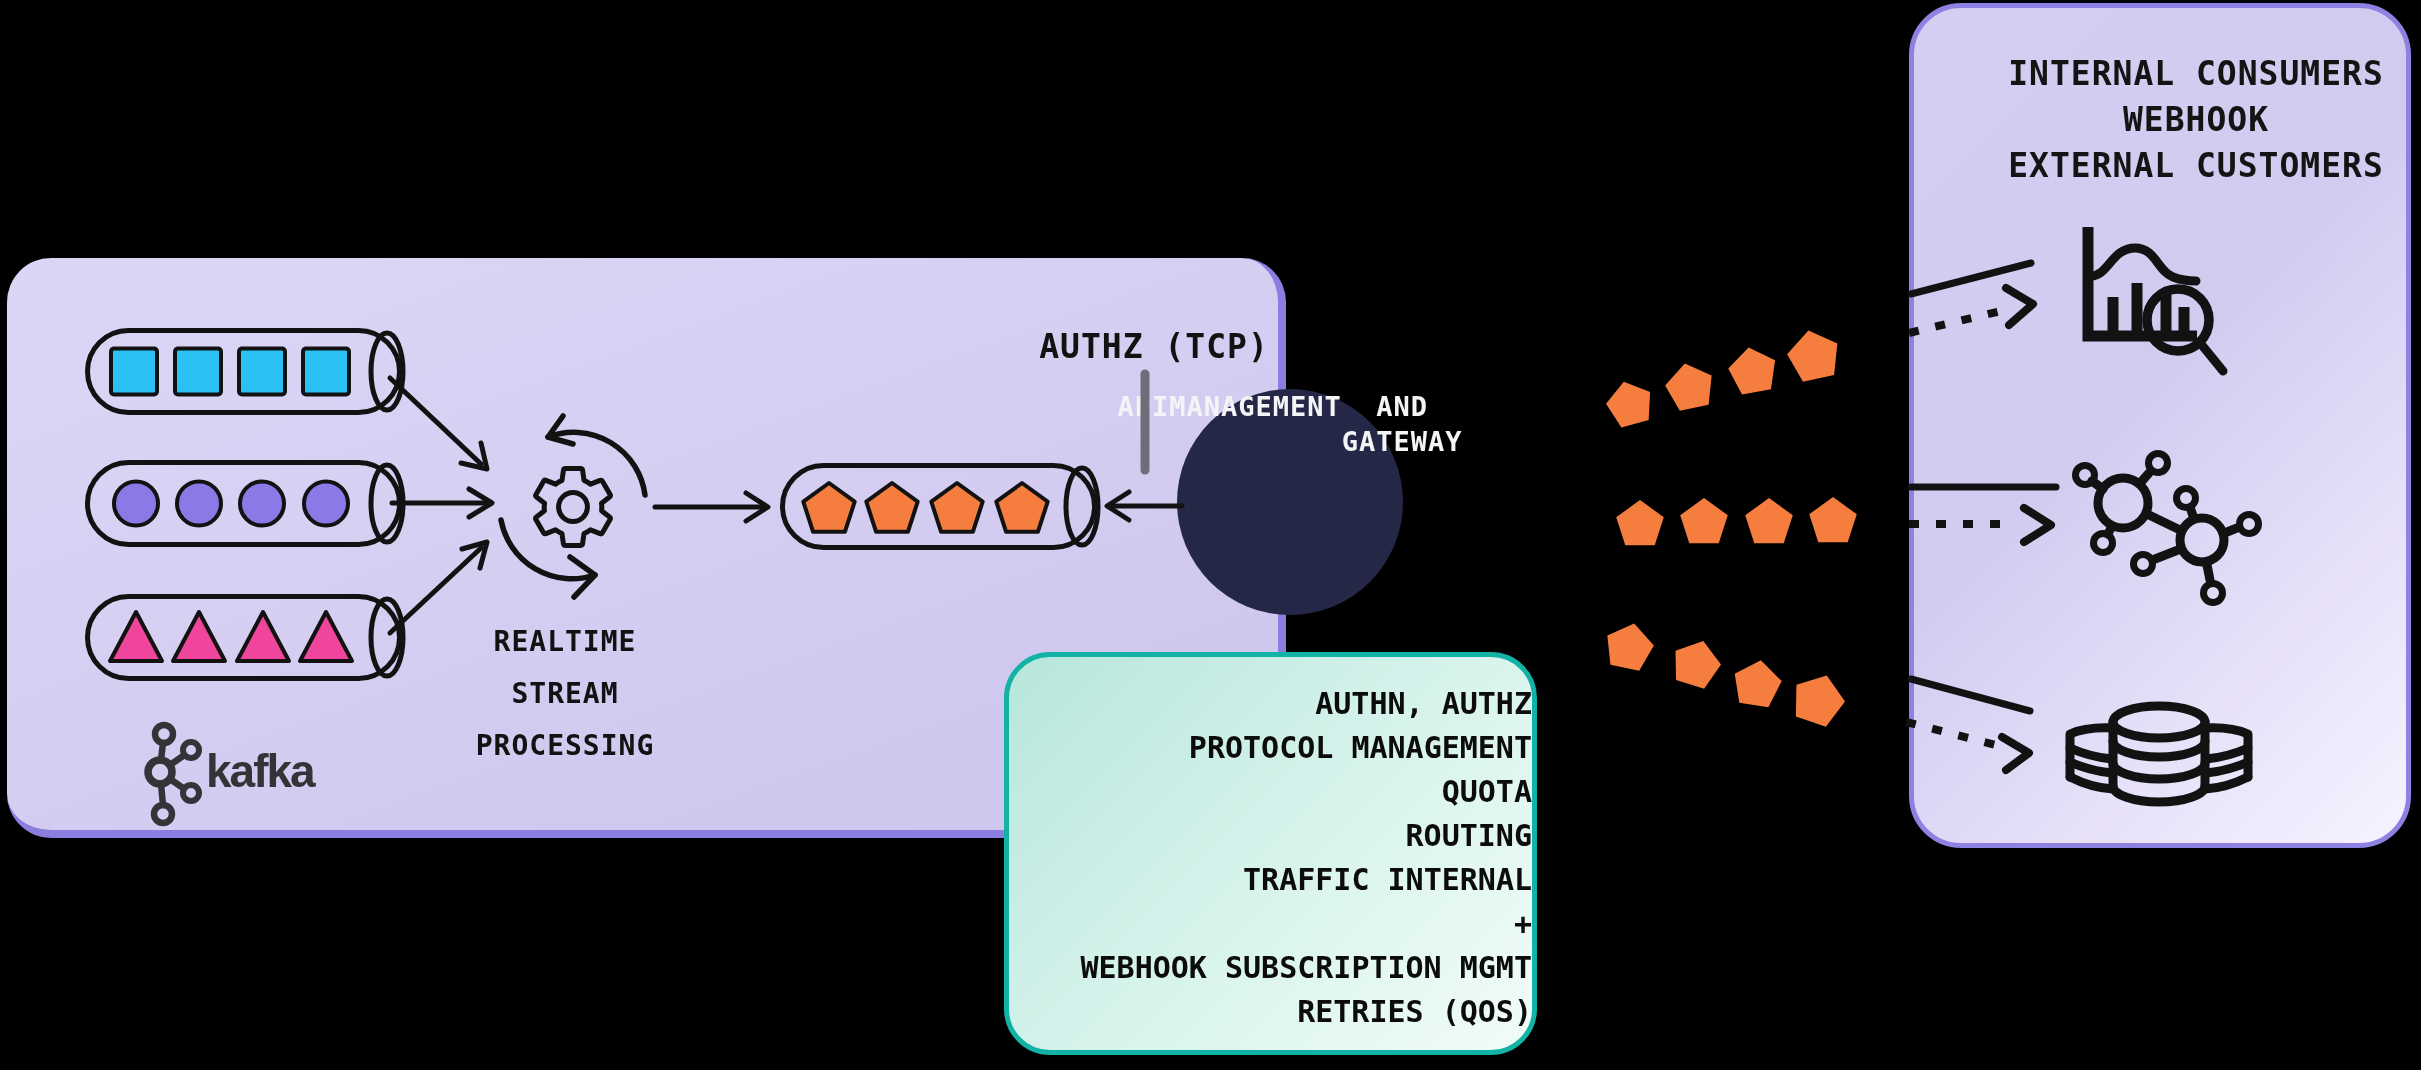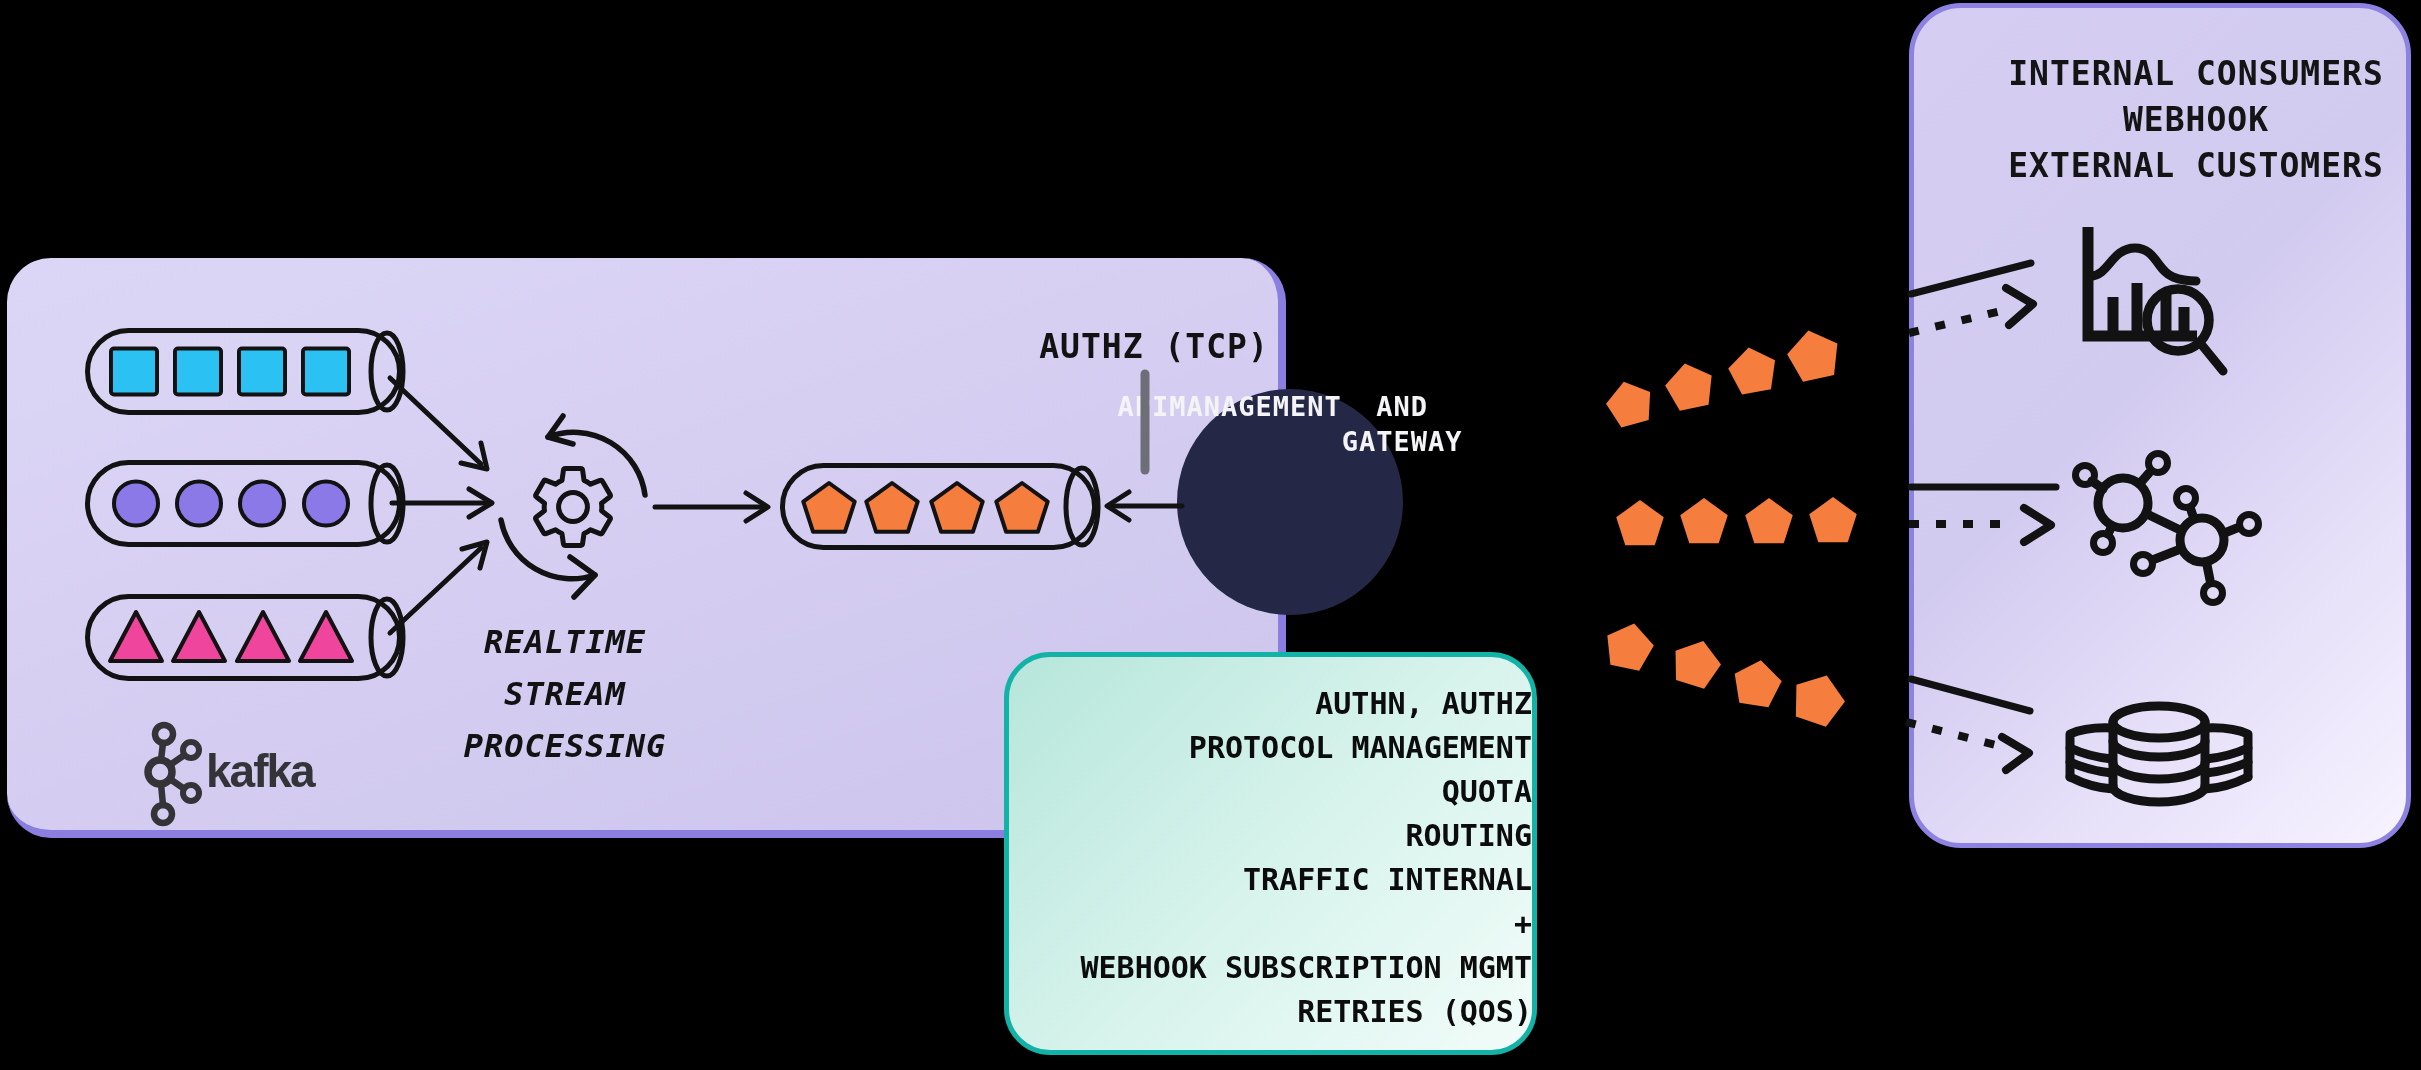--- a/index.html
+++ b/index.html
@@ -21,21 +21,21 @@
   .teal-panel{left:1004px;top:652px;width:533px;height:403px;border-radius:46px;
     background:linear-gradient(135deg,#b7e6db 0%,#d9f4ed 55%,#f2fcf9 100%);
     border:5px solid var(--teal);display:flex;flex-direction:column;justify-content:center;
     padding-top:8px;}
   .api-circle{left:1177px;top:389px;width:226px;height:226px;border-radius:50%;
     background:var(--navy);display:flex;flex-direction:row;justify-content:center;
     text-align:center;color:var(--whiteText);font-weight:bold;font-size:27px;
     line-height:35px;letter-spacing:1px;}
   .overlay{position:absolute;left:0;top:0;}
   .lbl{position:absolute;font-weight:bold;color:var(--ink);text-align:center;}
-  .realtime{left:389px;top:616px;width:352px;font-size:32px;line-height:52px;letter-spacing:1px;font-style:italic;}
+  .realtime{left:389px;top:616px;width:352px;font-size:28px;line-height:52px;letter-spacing:1px;}
   .kafka-tcp{left:1004px;top:327px;width:300px;font-size:33px;letter-spacing:1px;}
   .consumers-title{left:1909px;top:51px;width:502px;font-size:33px;line-height:46px;letter-spacing:1px;color:#141414;padding-left:36px;}
   .fn-line{display:block;text-align:right;font-weight:bold;font-size:30px;line-height:44px;color:#0c0c0c;}
   .tline{display:block;}
   .kafka-word{position:absolute;left:206px;top:744px;font-family:"Liberation Sans",sans-serif;
     font-weight:bold;font-size:46px;letter-spacing:-2px;color:var(--logoGray);}
   
   .ink{stroke:var(--ink);fill:none;stroke-width:5;stroke-linecap:round;stroke-linejoin:round;}
   .ink55{stroke:var(--ink);fill:none;stroke-width:5.5;stroke-linecap:round;stroke-linejoin:round;}
   .ink7{stroke:var(--ink);fill:none;stroke-width:7;stroke-linecap:round;stroke-linejoin:round;}

